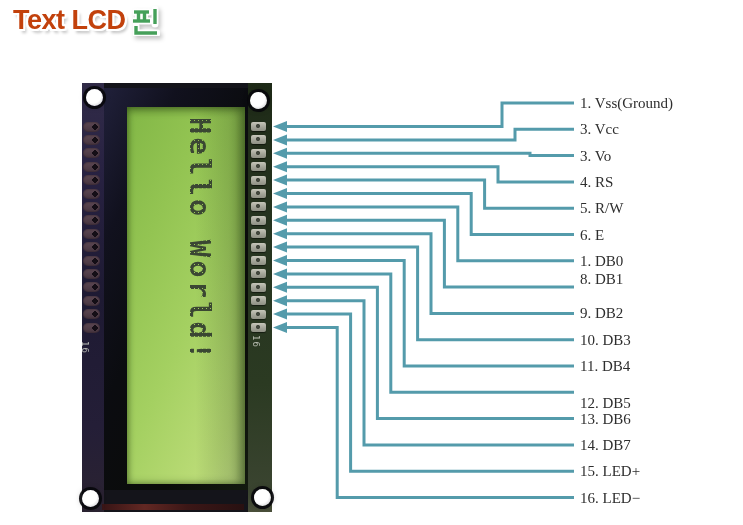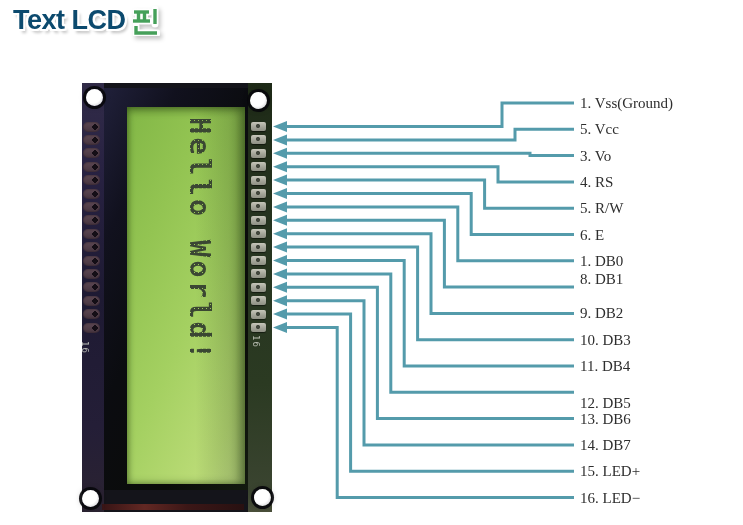--- a/index.html
+++ b/index.html
@@ -6,21 +6,21 @@
   #canvas{
     position:relative;width:743px;height:525px;background:#ffffff;overflow:hidden;
     font-family:"Liberation Sans",sans-serif;
   }
   
   #title{
     position:absolute;left:13px;top:4px;margin:0;display:flex;align-items:center;gap:7px;
   }
   #title .latin{
     font-family:"Liberation Sans",sans-serif;font-weight:bold;font-size:27px;letter-spacing:-0.5px;
-    color:#0c4a6e;
+    color:#c2410c;
     text-shadow:
       -2px -2px 0 #fff, 2px -2px 0 #fff, -2px 2px 0 #fff, 2px 2px 0 #fff,
       0 -2px 0 #fff, 0 2px 0 #fff, -2px 0 0 #fff, 2px 0 0 #fff,
       3px 4px 3px #c2c2c2;
   }
   #hangul-glyph{filter:drop-shadow(2px 3px 2px #c4c4c4);margin-top:2px;}
 
   
   #lcd{
     position:absolute;left:82px;top:83px;width:190px;height:429px;
@@ -198,21 +198,21 @@
       <polyline points="285,300.70000000000005 364,300.70000000000005 364,444.90000000000003 574,444.90000000000003" fill="none" stroke="#549bab" stroke-width="3"></polyline>
       <polygon points="273,300.70000000000005 287,295.20000000000005 287,306.20000000000005" fill="#549bab"></polygon>
       <polyline points="285,314.1 350.6,314.1 350.6,471.2 574,471.2" fill="none" stroke="#549bab" stroke-width="3"></polyline>
       <polygon points="273,314.1 287,308.6 287,319.6" fill="#549bab"></polygon>
       <polyline points="285,327.5 337.2,327.5 337.2,497.5 574,497.5" fill="none" stroke="#549bab" stroke-width="3"></polyline>
       <polygon points="273,327.5 287,322 287,333" fill="#549bab"></polygon>
     </svg>
 
   <div id="labels-layer">
       <div class="pin-label" style="top: 91px;">1. Vss(Ground)</div>
-      <div class="pin-label" style="top: 117.3px;">5. Vcc</div>
+      <div class="pin-label" style="top: 117.3px;">3. Vcc</div>
       <div class="pin-label" style="top: 143.6px;">3. Vo</div>
       <div class="pin-label" style="top: 169.9px;">4. RS</div>
       <div class="pin-label" style="top: 196.2px;">5. R/W</div>
       <div class="pin-label" style="top: 222.5px;">6. E</div>
       <div class="pin-label" style="top: 248.8px;">1. DB0</div>
       <div class="pin-label" style="top: 267px;">8. DB1</div>
       <div class="pin-label" style="top: 301.4px;">9. DB2</div>
       <div class="pin-label" style="top: 327.7px;">10. DB3</div>
       <div class="pin-label" style="top: 354px;">11. DB4</div>
       <div class="pin-label" style="top: 391px;">12. DB5</div>

